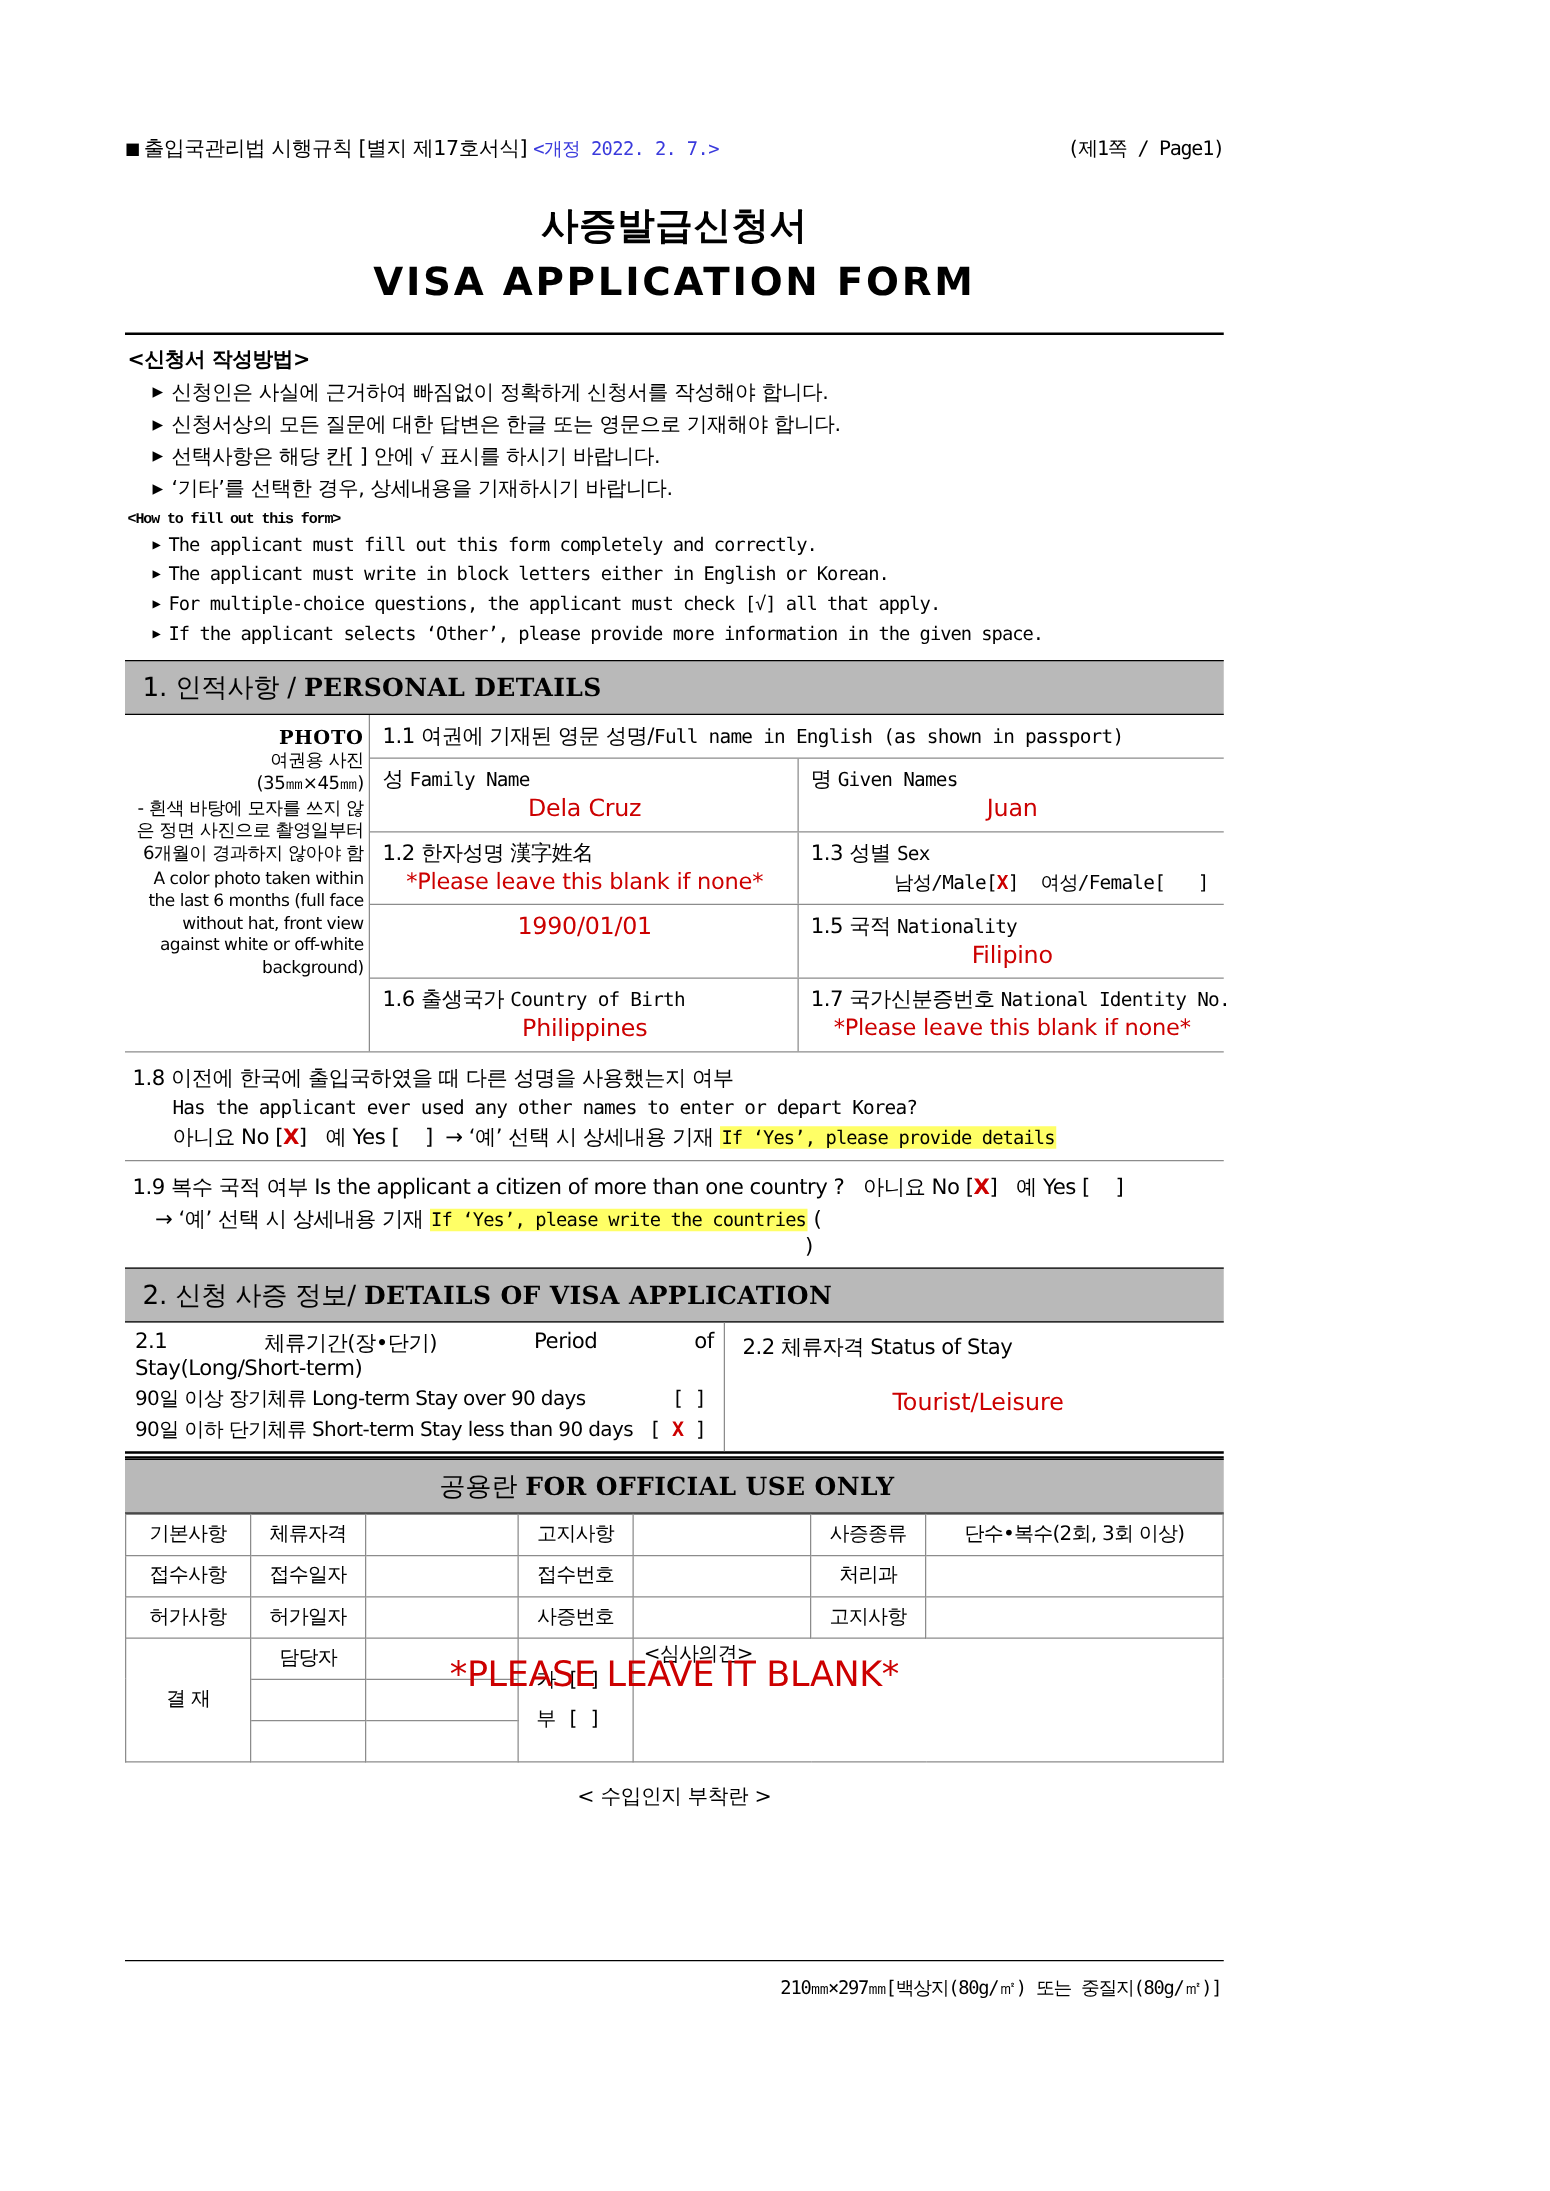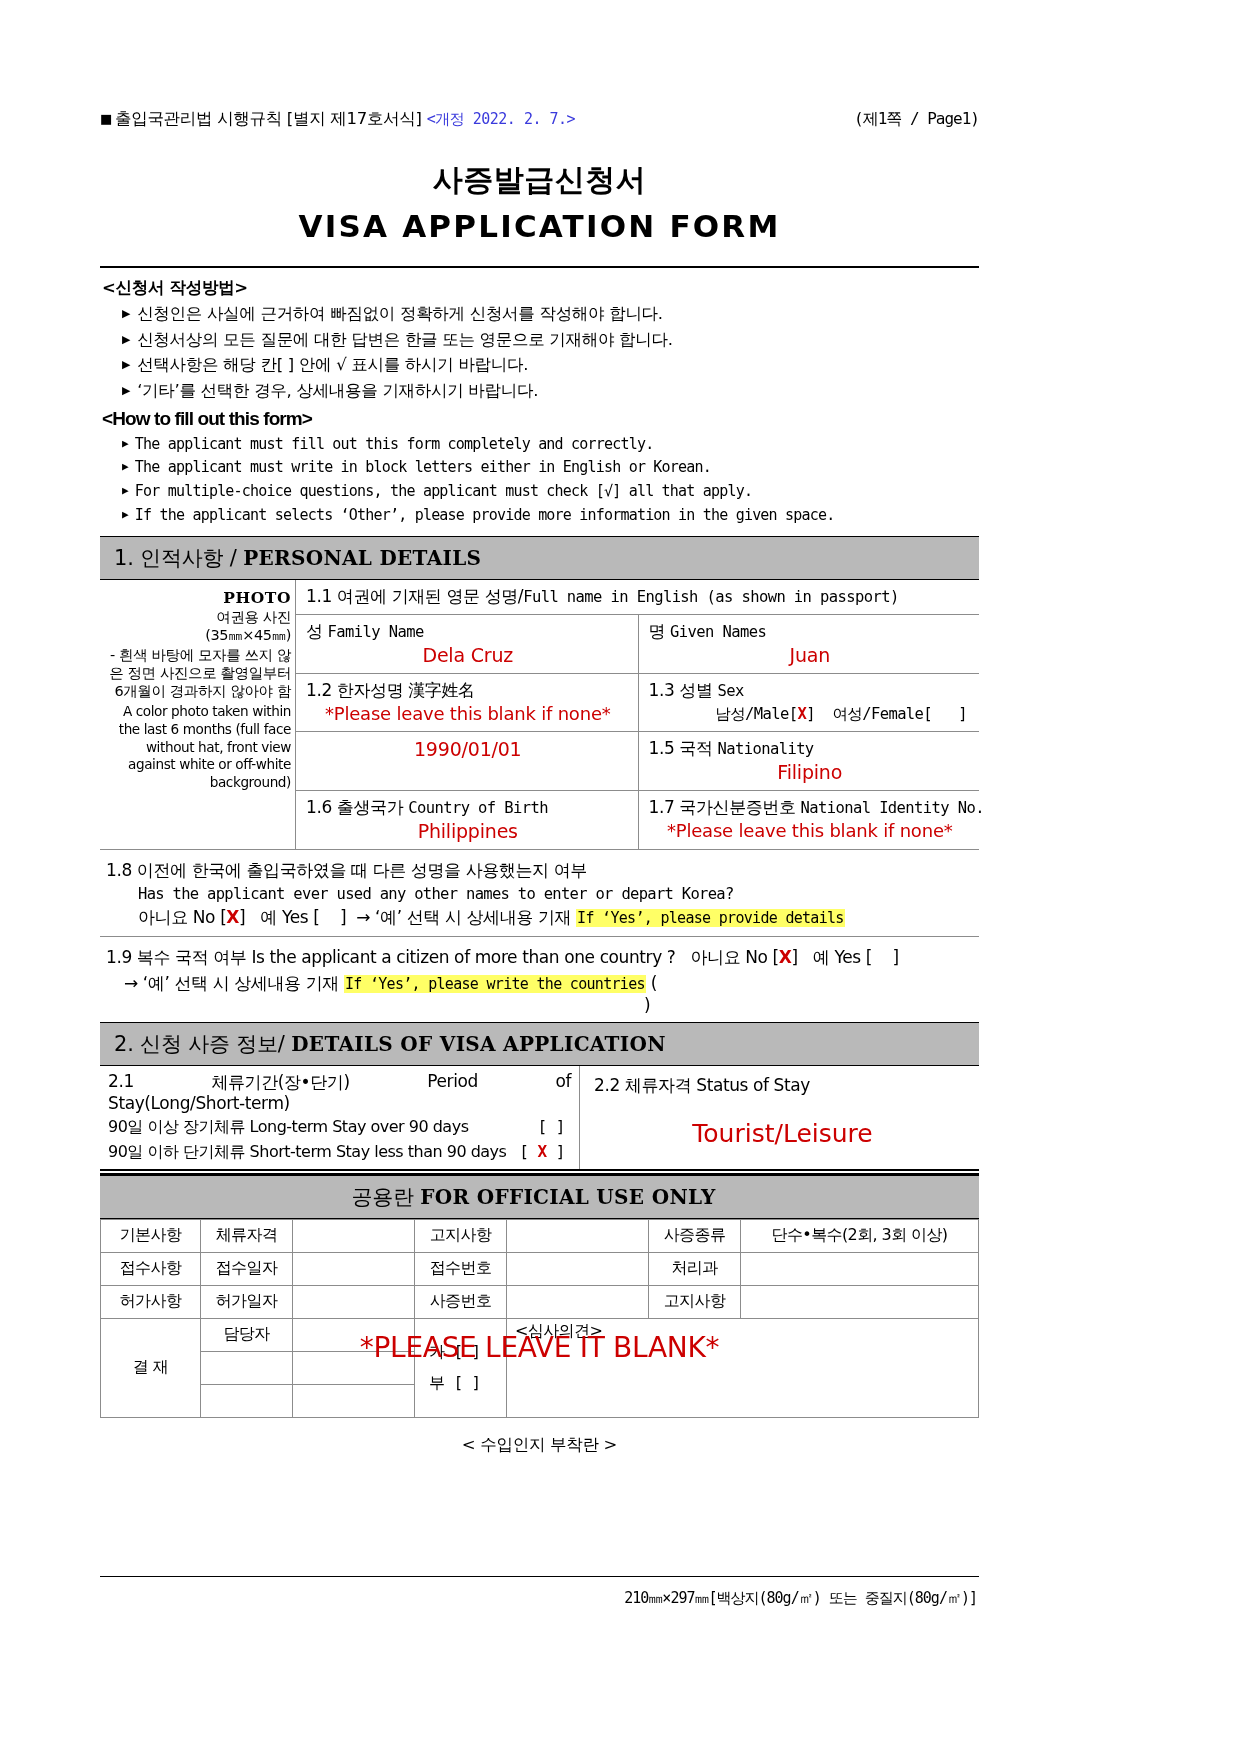--- a/index.html
+++ b/index.html
@@ -55,22 +55,22 @@
 
   
   .instr { padding: 7px 0 6px 0; }
   .instr-head {
     font-size: 16.5px;
     font-weight: bold;
     letter-spacing: -0.3px;
     margin: 2px 0 2px 2px;
   }
   .instr-head.mono {
-    font-family: Liberation Sans, sans-serif;
-    font-size: 19px;
+    font-family: Liberation Mono, monospace;
+    font-size: 12px;
     letter-spacing: -0.9px;
     font-weight: bold;
     margin-top: 6px;
   }
   .instr-li {
     font-size: 16.5px;
     letter-spacing: -0.3px;
     margin: 5px 0 5px 22px;
     line-height: 1.25;
   }
@@ -158,21 +158,21 @@
   
   .s2 { display: flex; border-bottom: 2.4px solid #000; }
   .s2-left { flex: 0 0 480px; border-right: 1.2px solid #8c8c8c; padding: 5px 8px 6px 8px; }
   .s2-right { flex: 1 1 auto; padding: 8px 8px 6px 14px; }
   .s2-title { font-size: 17px; letter-spacing: -0.4px; display: flex; justify-content: space-between; }
   .s2-title .w { white-space: nowrap; }
   .s2-sub { font-size: 17px; letter-spacing: -0.4px; margin-top: -1px; }
   .s2-opt { display: flex; justify-content: space-between; align-items: baseline; font-size: 16px; letter-spacing: -0.5px; margin-top: 4px; padding-right: 6px; }
   .s2-opt .box { font-family: "DejaVu Sans Mono", monospace; font-size: 16px; }
   .s2-r-lbl { font-size: 17px; letter-spacing: -0.4px; }
-  .s2-r-val { color: #cc0000; font-size: 25px; text-align: center; margin-top: 22px; }
+  .s2-r-val { color: #cc0000; font-size: 19px; text-align: center; margin-top: 22px; }
 
   
   .off-wrap { border-top: 2.4px solid #000; margin-top: 2px; }
   table.off { width: 100%; border-collapse: collapse; table-layout: fixed; }
   table.off td {
     border: 1.1px solid #8c8c8c;
     height: 33px;
     font-size: 16px;
     letter-spacing: -0.6px;
     text-align: center;

